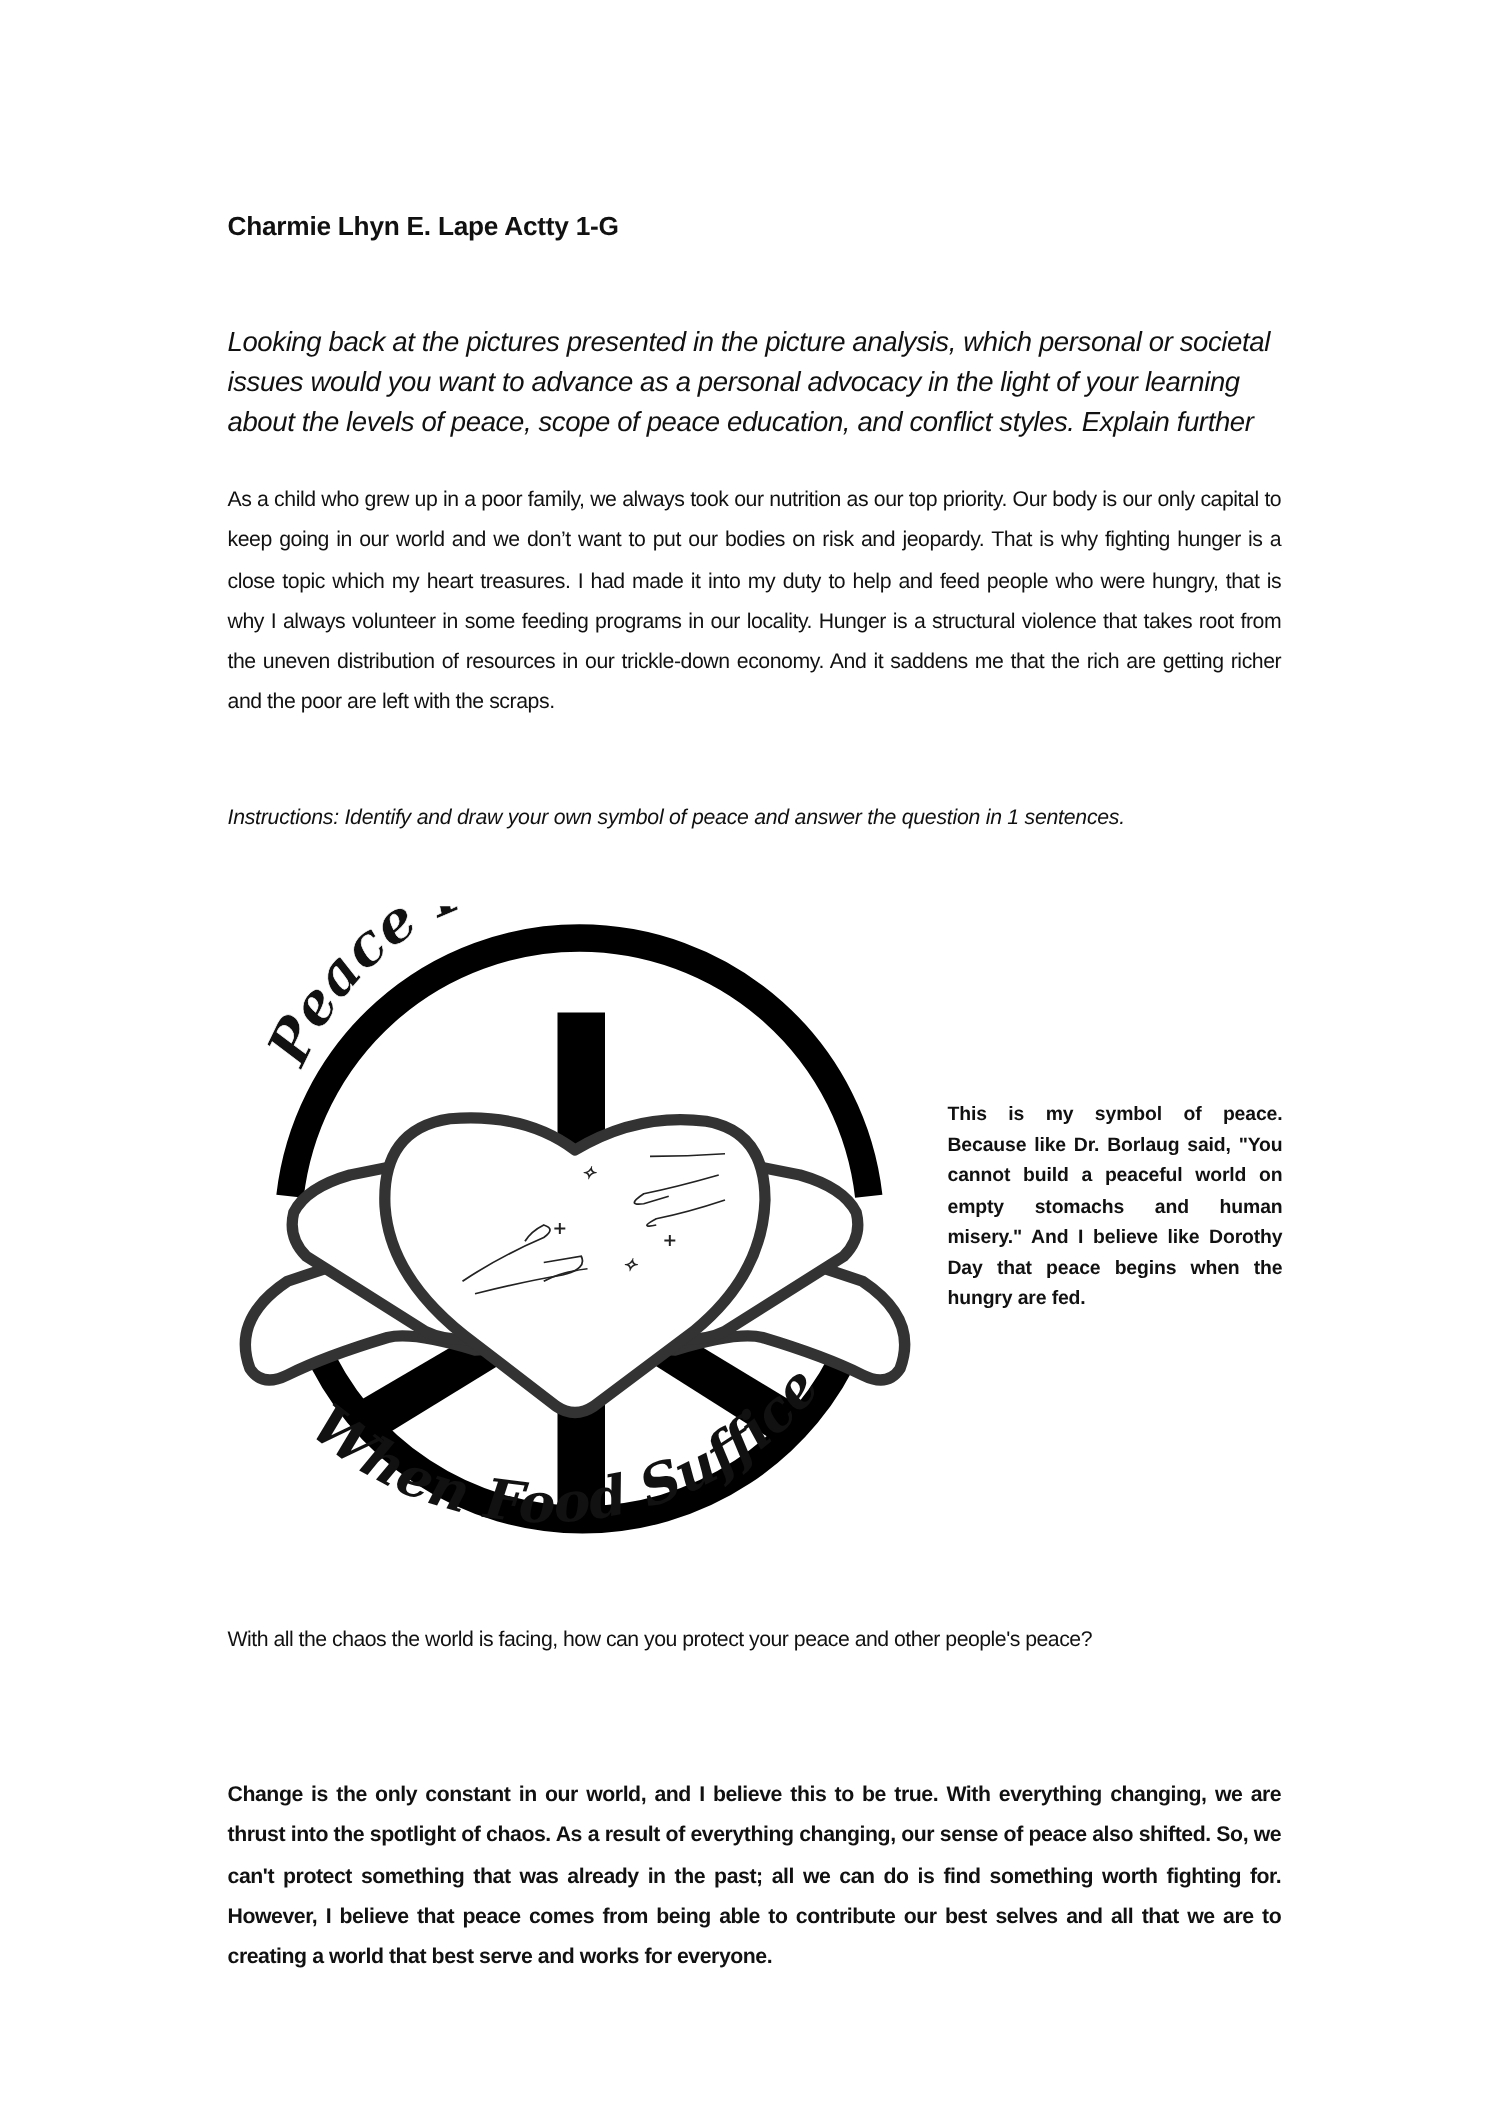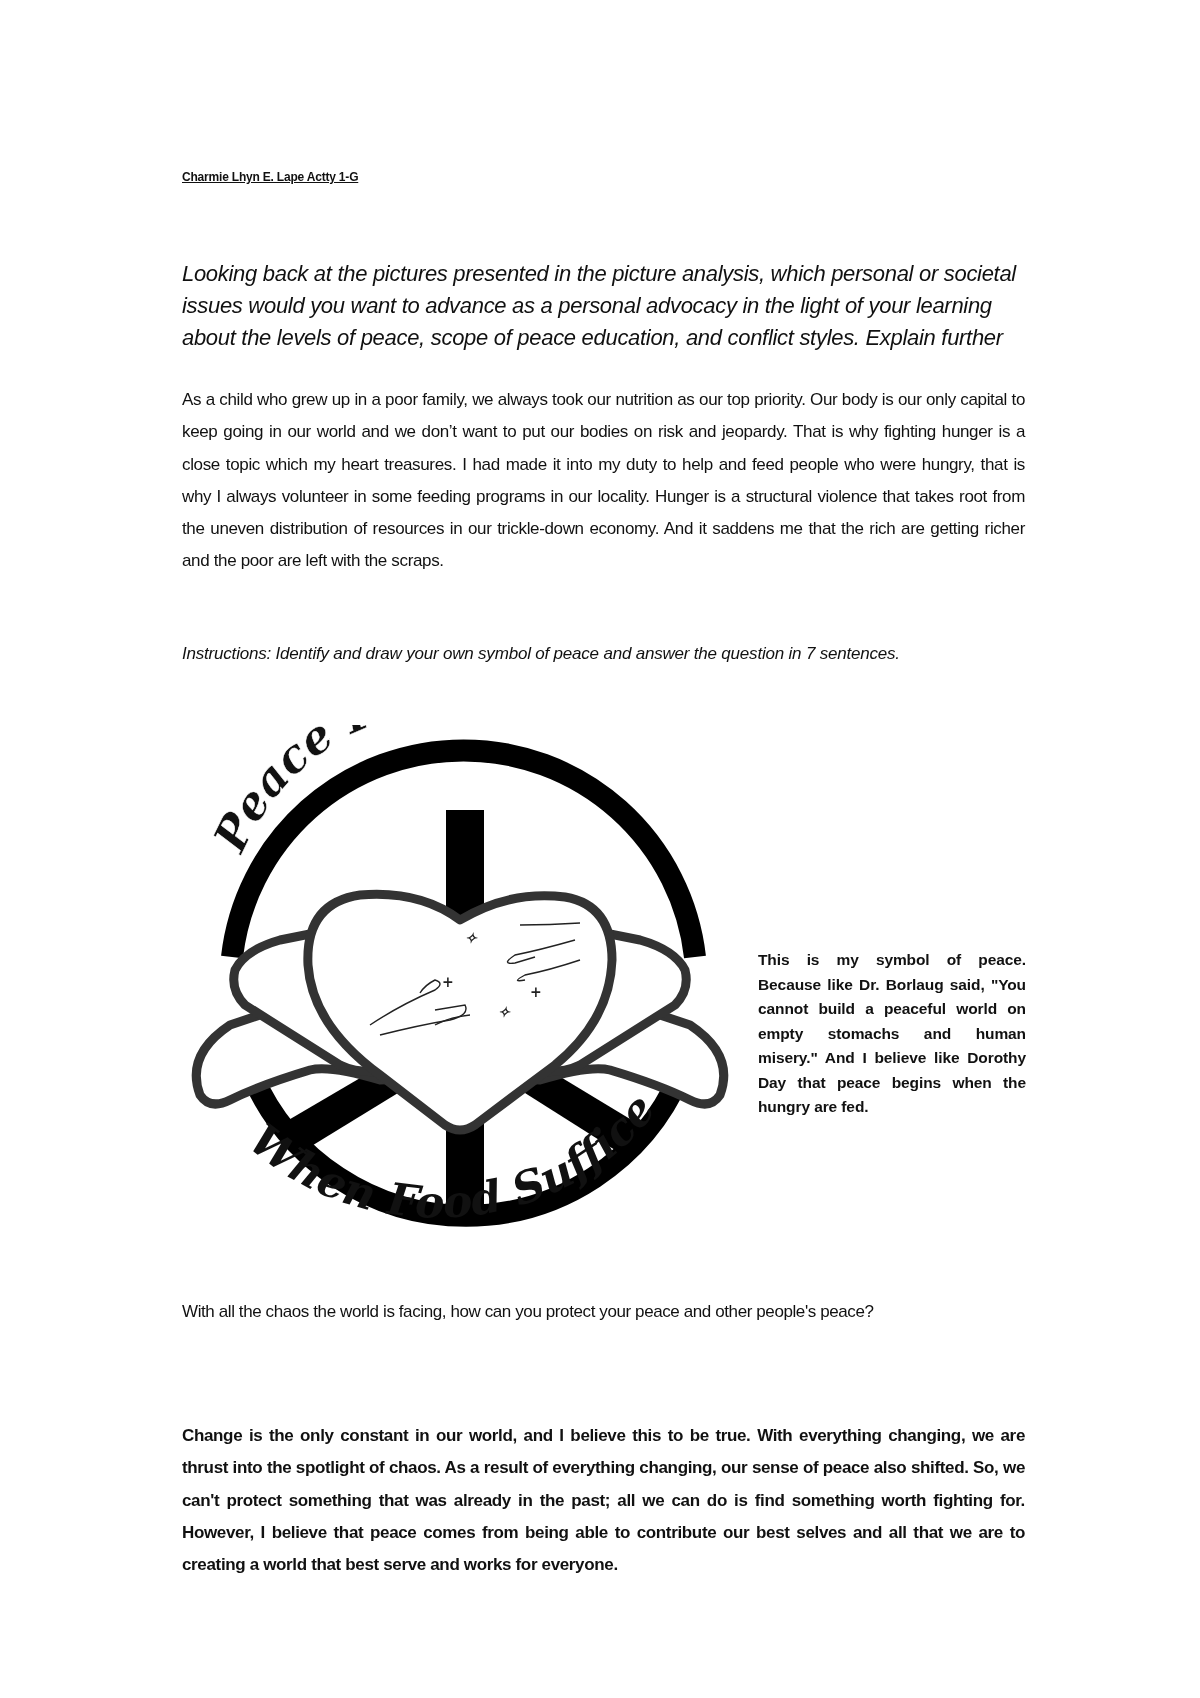--- a/index.html
+++ b/index.html
@@ -1,42 +1,42 @@
 <!DOCTYPE html>
 <html><head>
   <meta charset="utf-8">
   <style>
     html, body { margin: 0; padding: 0; background: #ffffff; }
     body { width: 1200px; height: 1698px; position: relative; overflow: hidden;
            font-family: "Liberation Sans", "DejaVu Sans", sans-serif; color: #111; }
     .page { position: absolute; left: 0; top: 0; width: 1200px; height: 1698px; background: #fff; }
     .block { position: absolute; left: 182px; width: 843px; }
-    .author { top: 170px; font-weight: bold; font-size: 12px; letter-spacing: -0.2px; text-decoration: underline; }
+    .author { top: 170px; font-weight: bold; font-size: 21px; letter-spacing: -0.2px; }
     .prompt1 { top: 258px; font-style: italic; font-size: 22px; line-height: 32px; letter-spacing: -0.3px; }
     .answer1 { top: 384px; font-weight: normal; font-size: 17px; line-height: 32.3px; text-align: justify; letter-spacing: -0.35px; }
     .instr { top: 638px; font-style: italic; font-size: 17px; line-height: 32px; text-align: justify; letter-spacing: -0.2px; }
     .figure { position: absolute; left: 180px; top: 725px; width: 560px; height: 530px; }
-    .caption { position: absolute; left: 758px; top: 948px; width: 268px; font-weight: bold; font-size: 15.5px;
+    .caption { position: absolute; left: 758px; top: 880px; width: 268px; font-weight: bold; font-size: 15.5px;
                line-height: 24.5px; text-align: justify; letter-spacing: -0.1px; }
     .prompt2 { top: 1302px; font-size: 17px; letter-spacing: -0.4px; }
     .answer2 { top: 1420px; font-weight: bold; font-size: 17px; line-height: 32.3px; text-align: justify; letter-spacing: -0.35px; }
     svg text { font-family: "DejaVu Serif", serif; font-style: italic; font-weight: bold; }
   </style>
 </head>
 <body>
 
 <div class="page">
 
   <div class="block author">Charmie Lhyn E. Lape Actty 1-G</div>
 
   <div class="block prompt1">Looking back at the pictures presented in the picture analysis, which personal or societal issues would you want to advance as a personal advocacy in the light of your learning about the levels of peace, scope of peace education, and conflict styles. Explain further</div>
 
   <div class="block answer1">As a child who grew up in a poor family, we always took our nutrition as our top priority. Our body is our only capital to keep going in our world and we don’t want to put our bodies on risk and jeopardy. That is why fighting hunger is a close topic which my heart treasures. I had made it into my duty to help and feed people who were hungry, that is why I always volunteer in some feeding programs in our locality. Hunger is a structural violence that takes root from the uneven distribution of resources in our trickle-down economy. And it saddens me that the rich are getting richer and the poor are left with the scraps.</div>
 
-  <div class="block instr">Instructions: Identify and draw your own symbol of peace and answer the question in 7 sentences.</div>
+  <div class="block instr">Instructions: Identify and draw your own symbol of peace and answer the question in 1 sentences.</div>
 
   <div class="figure">
     <svg width="560" height="530" viewBox="0 0 560 530">
       <defs>
         <path id="arcTop" d="M 55 150 A 235 235 0 0 1 470 80" fill="none"></path>
         <path id="arcBottom" d="M 40 390 A 260 230 0 0 0 480 380" fill="none"></path>
       </defs>
 
       <path d="M 52 232 A 233 233 0 0 1 515 232" fill="none" stroke="#000" stroke-width="22"></path>
       <path d="M 72 350 A 233 233 0 0 0 500 350" fill="none" stroke="#000" stroke-width="22"></path>

